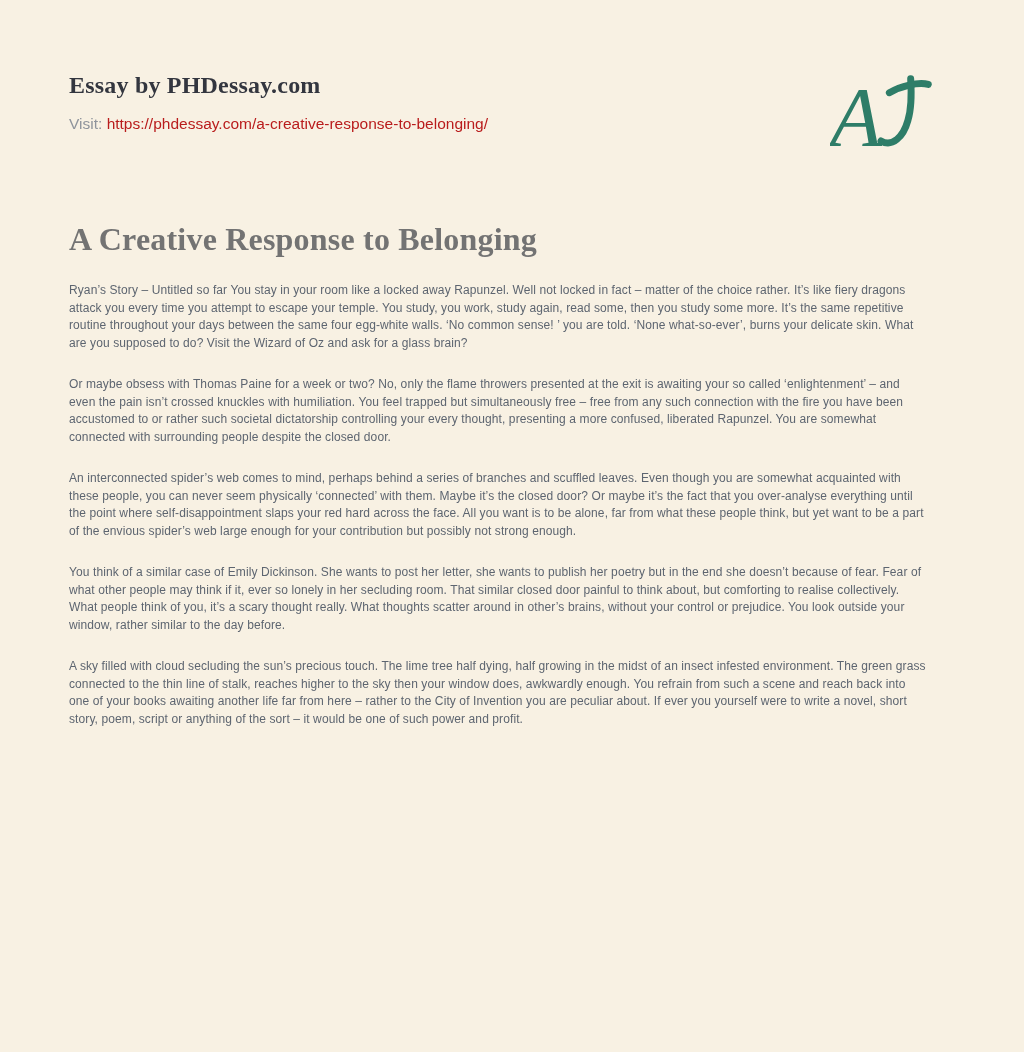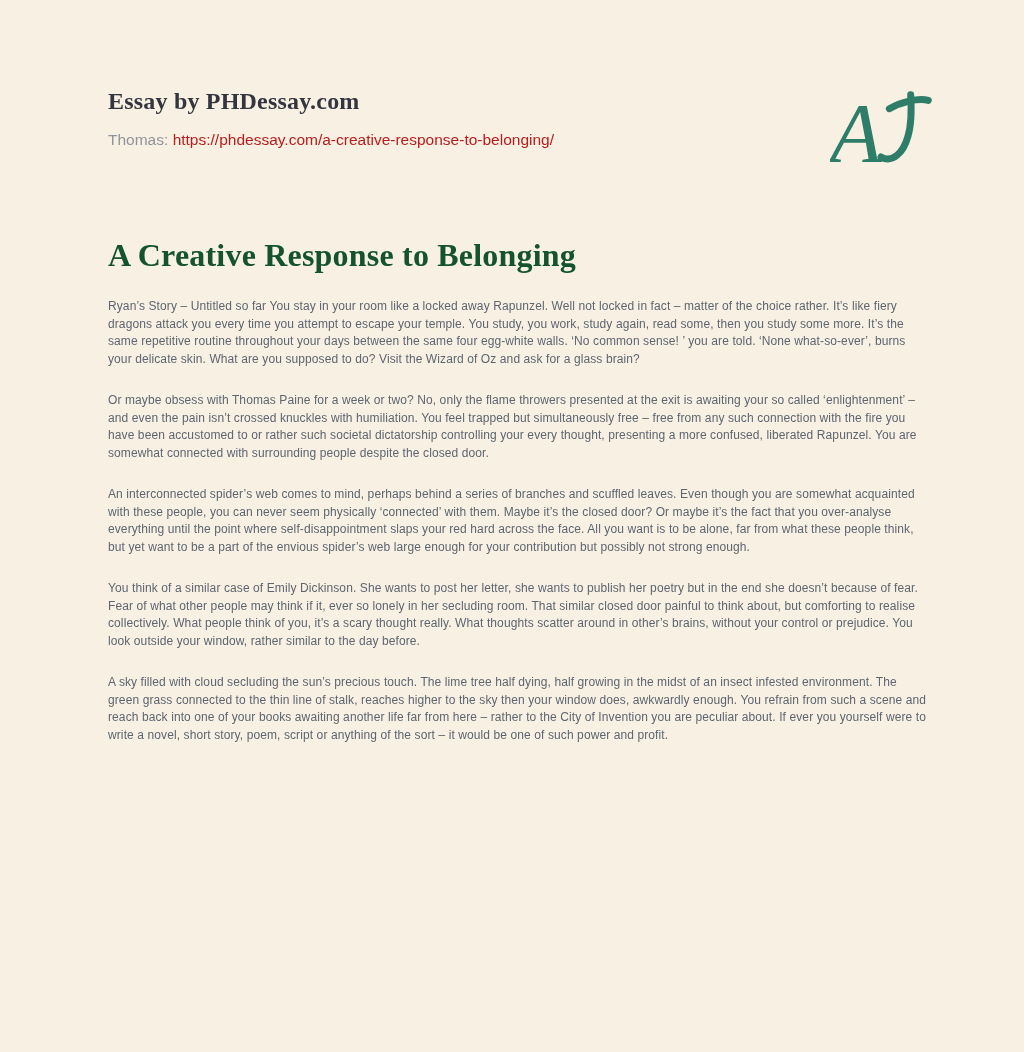--- a/index.html
+++ b/index.html
@@ -5,24 +5,24 @@
   * { box-sizing: border-box; }
   html, body { margin: 0; padding: 0; }
   body {
     background: #f8f1e3;
     font-family: "Liberation Sans", sans-serif;
   }
   .page {
     position: relative;
     width: 1024px;
     height: 892px;
-    margin: 16px auto;
+    margin: 0 auto;
     background: #f8f1e3;
     overflow: hidden;
-    padding: 72px 96px 0 108px;
+    padding: 72px 96px 0 69px;
   }
   .header-row {
     display: flex;
     justify-content: space-between;
     align-items: flex-start;
   }
   .site-title {
     font-family: "Liberation Serif", serif;
     font-size: 24px;
     font-weight: 700;
@@ -43,21 +43,21 @@
     position: absolute;
     top: 66px;
     right: 92px;
     width: 102px;
     height: 96px;
   }
   .article-title {
     font-family: "Liberation Serif", serif;
     font-size: 32px;
     font-weight: 700;
-    color: #14532d;
+    color: #737373;
     margin: 88px 0 0 0;
     letter-spacing: 0.2px;
   }
   .article-body {
     margin-top: 14px;
   }
   .article-body p.para {
     font-size: 12px;
     line-height: 1.46;
     color: #5d6570;
@@ -67,21 +67,21 @@
 </style>
 </head>
 <body>
 
 <div class="page">
 
   <div class="header-row">
     <div>
       <h1 class="site-title">Essay by PHDessay.com</h1>
       <div class="source-line">
-        <span>Thomas:</span>
+        <span>Visit:</span>
         <a href="#">https://phdessay.com/a-creative-response-to-belonging/</a>
       </div>
     </div>
   </div>
 
   <div class="logo">
     <svg viewBox="0 0 110 100" width="102" height="96" aria-hidden="true">
       <text x="0" y="84" font-family="Liberation Serif, serif" font-style="italic" font-size="92" fill="#2e7d68">A</text>
       <path d="M87 12 C88 28 88 44 84 57 C79 75 67 86 55 79" stroke="#2e7d68" stroke-width="7.5" fill="none" stroke-linecap="round"></path>
       <path d="M64 27 C76 20 95 15 106 18" stroke="#2e7d68" stroke-width="7.5" fill="none" stroke-linecap="round"></path>

